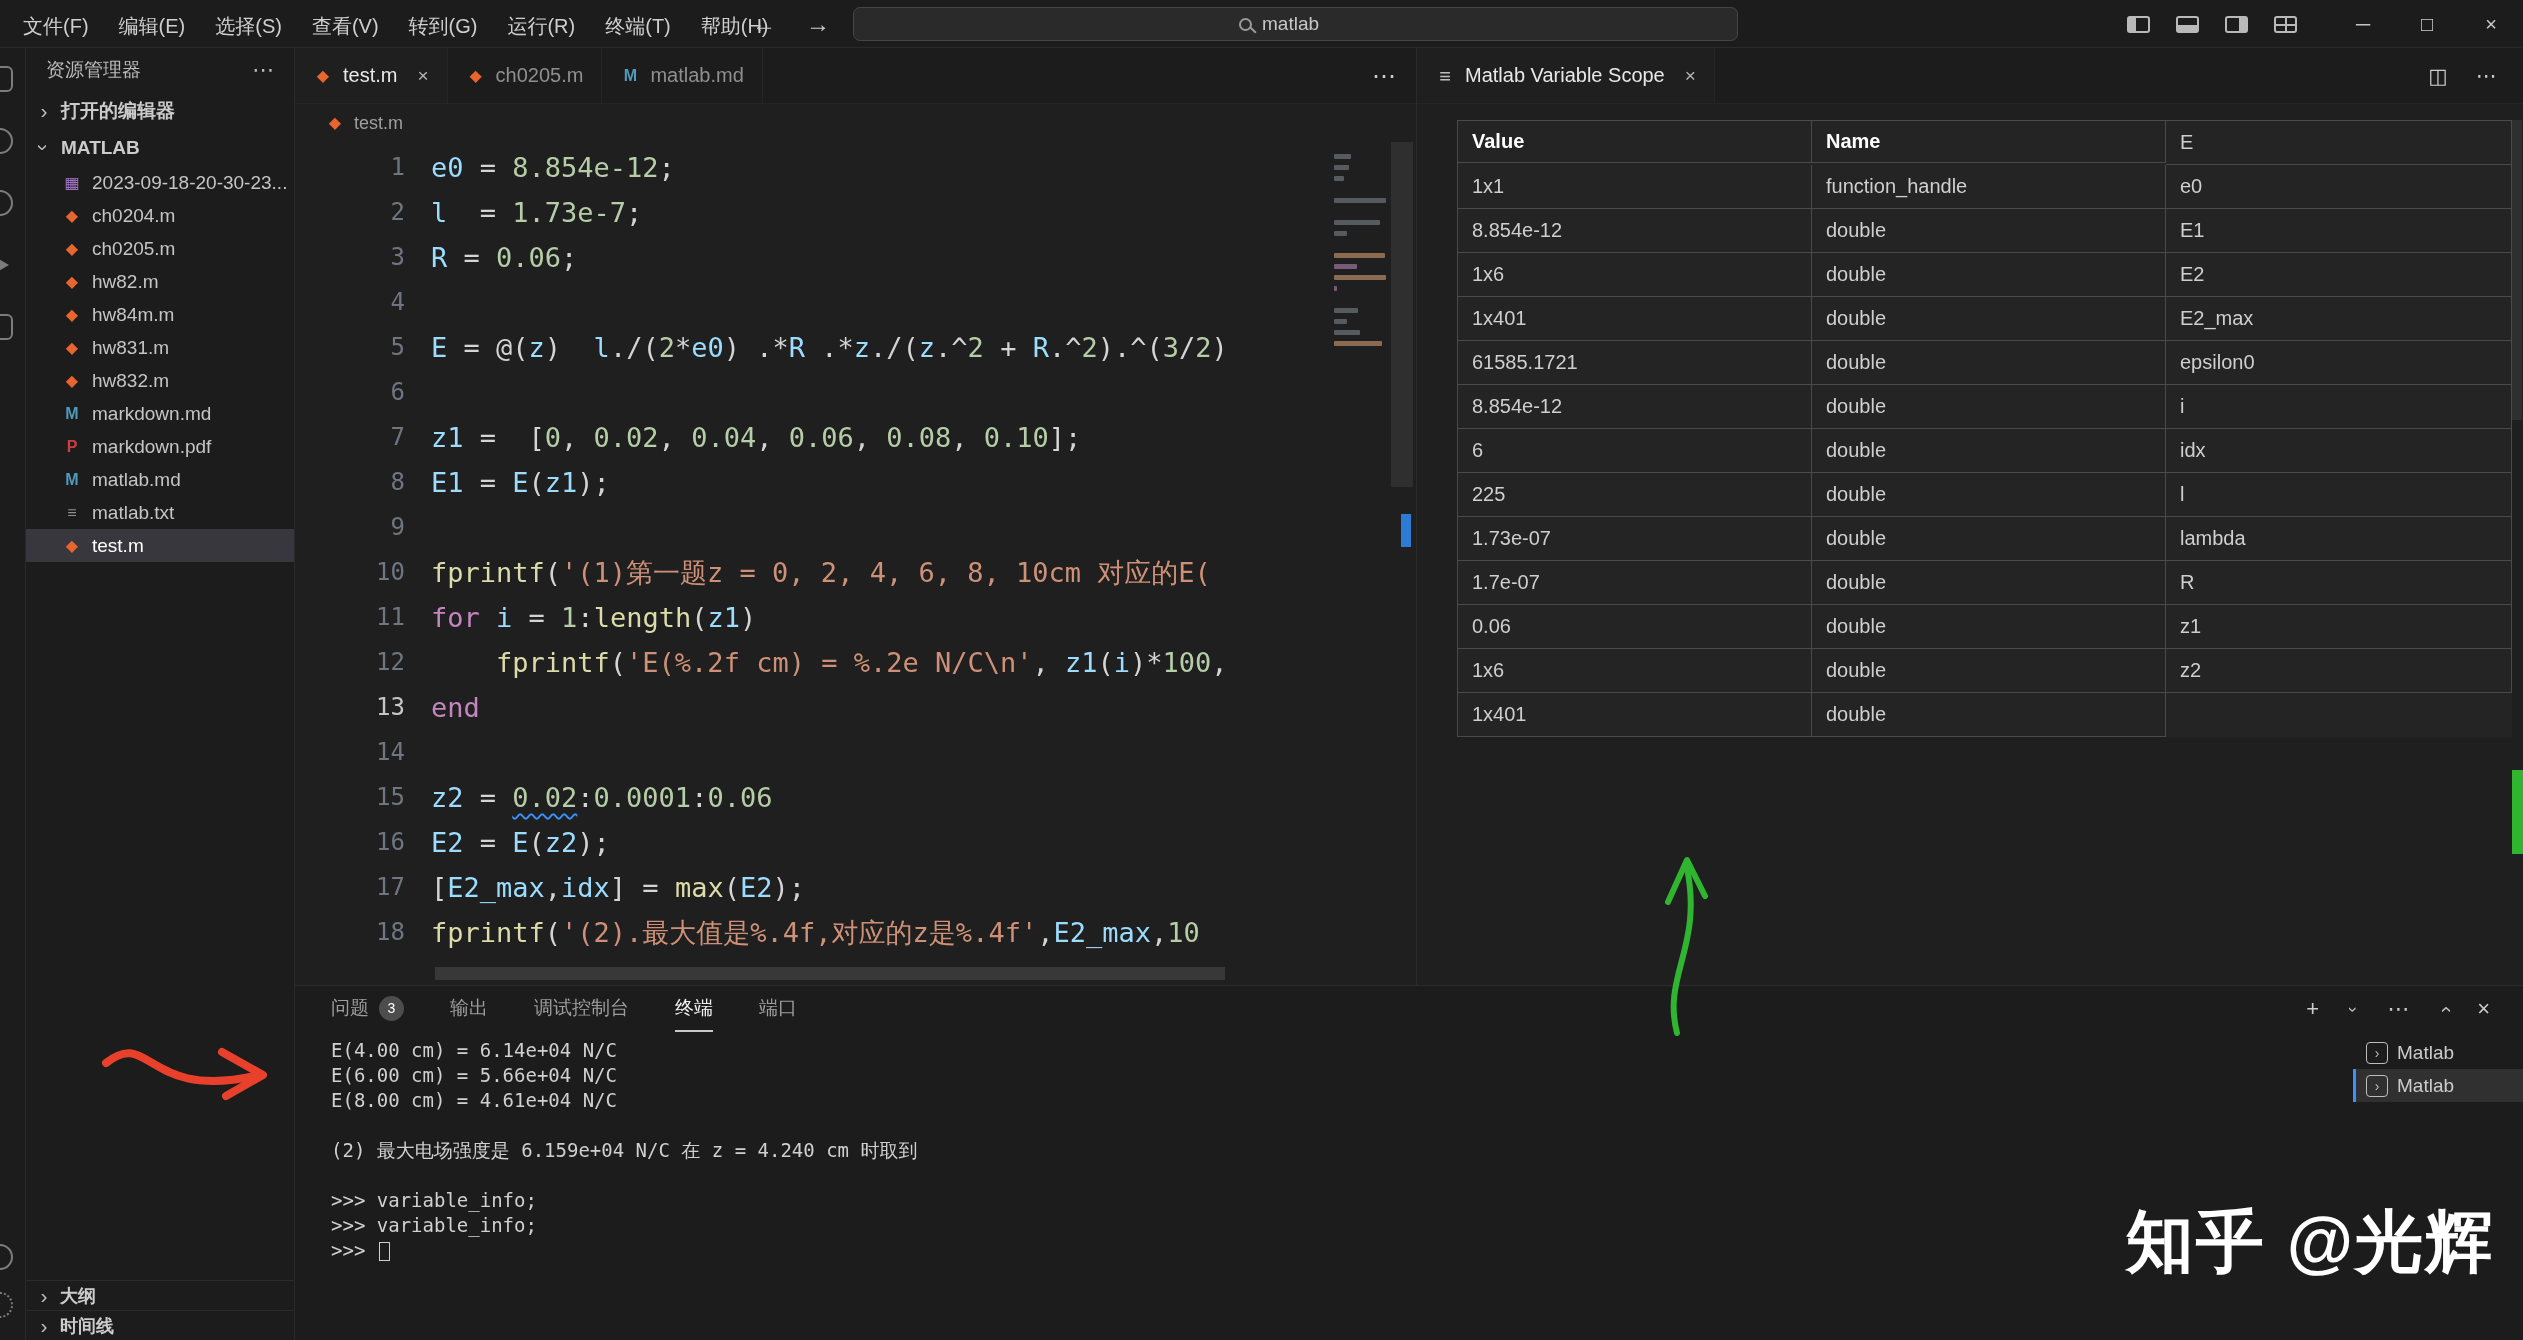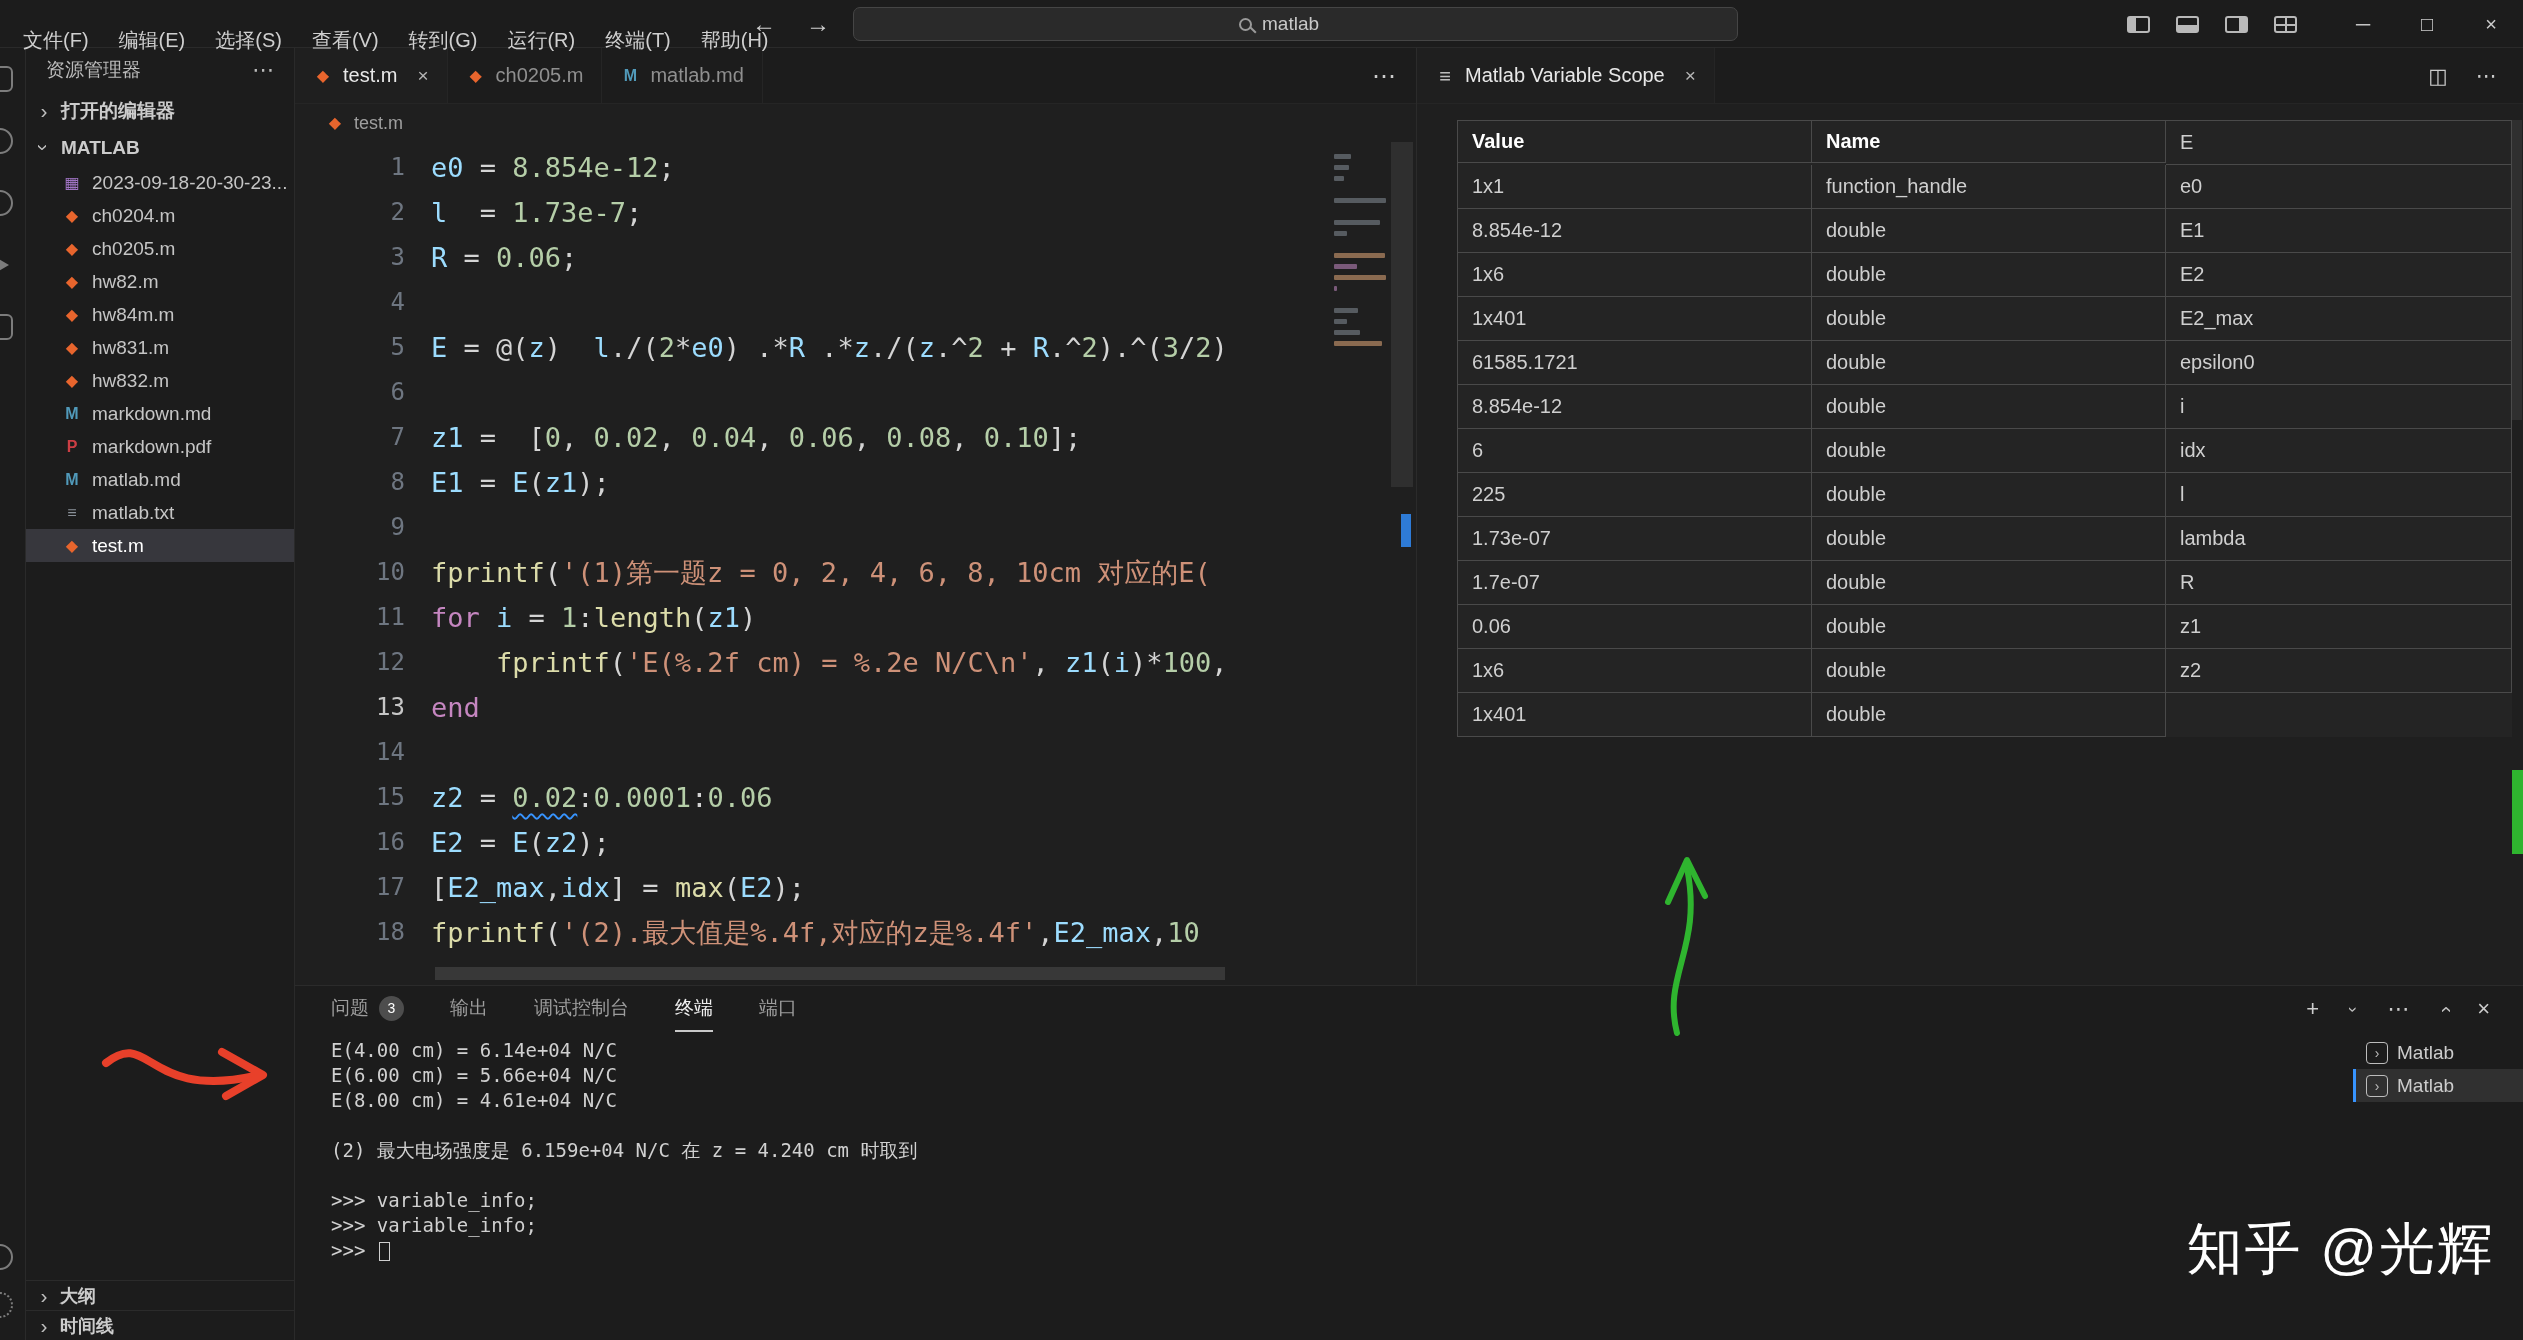--- a/index.html
+++ b/index.html
@@ -3,21 +3,21 @@
 <meta charset="utf-8">
 <style>
   *{margin:0;padding:0;box-sizing:border-box;-webkit-font-smoothing:antialiased}
   html,body{width:2523px;height:1340px;overflow:hidden;background:#1f1f1f;
     font-family:"Liberation Sans","DejaVu Sans",sans-serif;color:#cccccc}
   #app{position:absolute;inset:0;width:2523px;height:1340px}
 
   
   .titlebar{position:absolute;left:0;top:0;right:0;height:48px;background:#1c1c1c;
     border-bottom:1px solid #2a2a2a;z-index:10}
-  .menubar{position:absolute;left:8px;top:16px;height:48px;display:flex;align-items:flex-start}
+  .menubar{position:absolute;left:8px;top:2px;height:48px;display:flex;align-items:flex-start}
   .menu-item{padding:0 15px;font-size:20px;color:#cfcfcf;line-height:48px;cursor:default}
   .nav-arrows{position:absolute;left:752px;top:0;height:48px;display:flex;gap:30px;
     align-items:center;font-size:24px;color:#cfcfcf}
   .searchbox{position:absolute;left:853px;top:7px;width:885px;height:34px;background:#2a2a2a;
     border:1px solid #454545;border-radius:7px;display:flex;align-items:center;
     justify-content:center;gap:10px;color:#c0c0c0;font-size:19px}
   .searchbox input{background:transparent;border:none;outline:none;color:#c8c8c8;
     font-size:19px;width:90px;font-family:inherit}
   .mag{width:13px;height:13px;border:2px solid #9a9a9a;border-radius:50%;position:relative;flex:none}
   .mag::after{content:'';position:absolute;width:8px;height:2px;background:#9a9a9a;
@@ -127,22 +127,22 @@
     vertical-align:middle;margin-left:2px}
   .term-list{position:absolute;right:0;top:50px;width:170px}
   .term-item{height:33px;display:flex;align-items:center;gap:9px;padding-left:10px;
     font-size:19px;color:#cccccc;border-left:3px solid transparent;cursor:default}
   .term-item.sel{background:rgba(255,255,255,0.09);border-left-color:#3794ff}
   .term-ic{width:22px;height:22px;border:1.5px solid #bdbdbd;border-radius:4px;display:flex;
     align-items:center;justify-content:center;font-size:14px;color:#bdbdbd;flex:none}
 
   
   .annot-svg{position:absolute;inset:0;z-index:40;pointer-events:none}
-  .watermark{position:absolute;right:28px;bottom:52px;z-index:50;font-size:56px;
-    font-weight:400;color:#ffffff;letter-spacing:2px;pointer-events:none}
+  .watermark{position:absolute;right:28px;bottom:52px;z-index:50;font-size:68px;
+    font-weight:700;color:#ffffff;letter-spacing:2px;pointer-events:none}
 </style>
 </head>
 <body>
 
 <div id="app">
 
   <div class="titlebar">
     <div class="menubar">
         <div class="menu-item">文件(F)</div>
         <div class="menu-item">编辑(E)</div>

